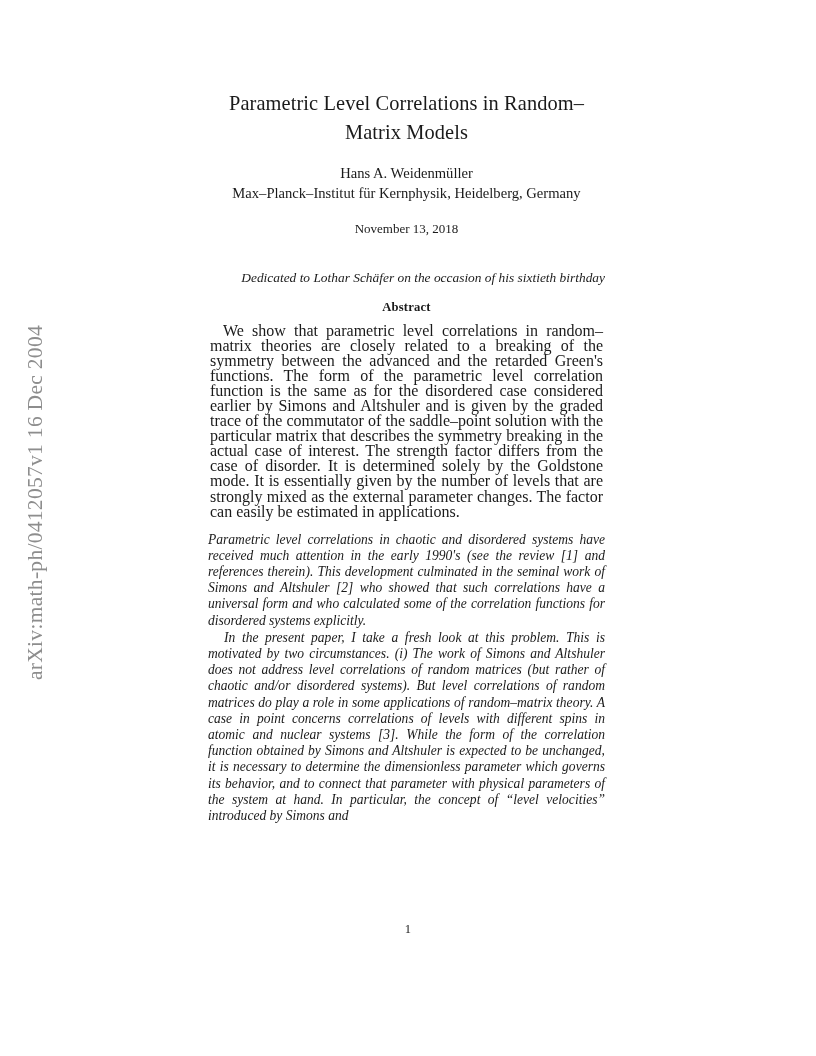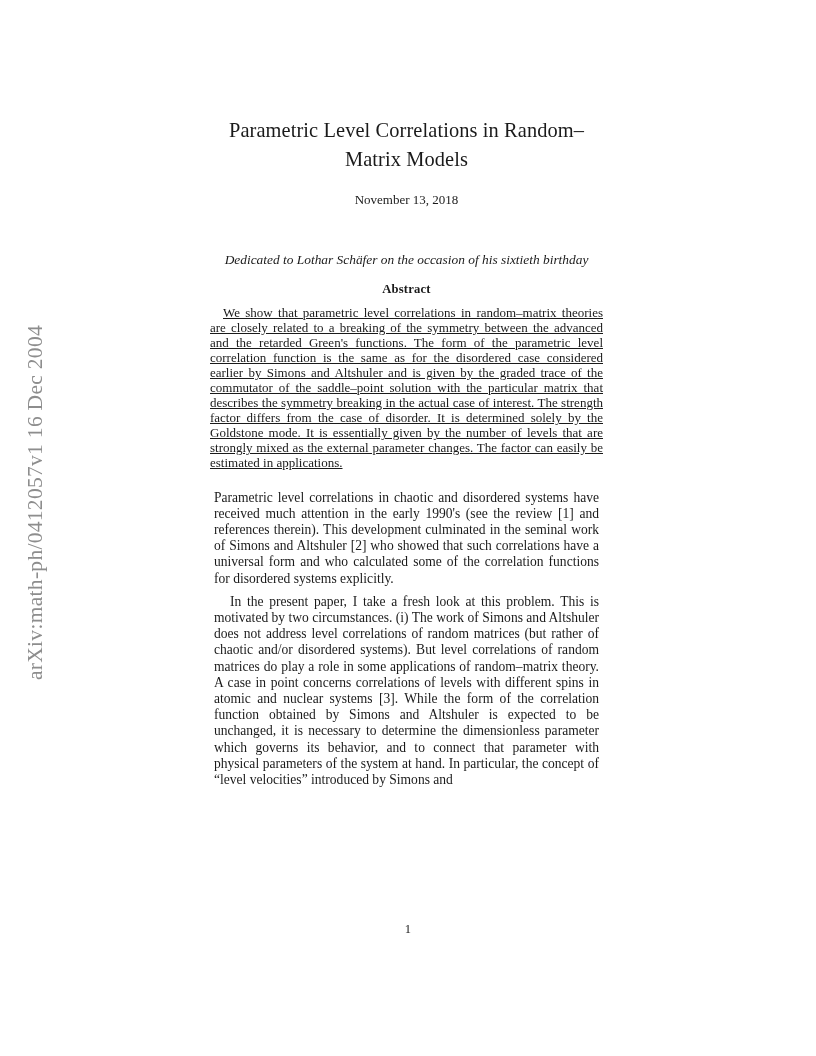--- a/index.html
+++ b/index.html
@@ -44,21 +44,21 @@
   
   .content {
     position: absolute;
     left: 208px;
     top: 0px;
     width: 397px;
   }
 
   .doc-title {
     margin: 0;
-    padding-top: 116px;
+    padding-top: 89px;
     font-weight: normal;
     font-size: 20.4px;
     line-height: 29px;
     text-align: center;
     color: #1a1a1a;
     letter-spacing: 0.1px;
   }
 
   .author-block {
     margin-top: 17px;
@@ -70,69 +70,69 @@
   .author-affil { display: block; white-space: nowrap; }
 
   .doc-date {
     margin-top: 17px;
     text-align: center;
     font-size: 13px;
     line-height: 18px;
   }
 
   .dedication {
-    margin-top: 42px;
-    text-align: center;
+    margin-top: 31px;
+    text-align: right;
     font-style: italic;
     font-size: 13.4px;
     line-height: 17px;
   }
 
   .abstract-block {
     margin-top: 13px;
     margin-left: 2px;
     margin-right: 2px;
     width: 393px;
   }
   .abstract-heading {
     text-align: center;
     font-weight: bold;
     font-size: 12.6px;
     line-height: 16px;
     margin-bottom: 8px;
     letter-spacing: 0.2px;
   }
   .abstract-body {
-    font-size: 13px;
+    font-size: 16px;
     line-height: 15.05px;
     text-align: justify;
     text-indent: 13px;
     hyphens: manual;
-    text-decoration: underline;
   }
 
   .section-heading {
     margin: 0;
     padding-top: 30px;
     font-size: 19px;
     font-weight: bold;
     line-height: 22px;
     letter-spacing: 0.1px;
   }
   .section-heading .sec-num {
     display: inline-block;
     width: 38px;
   }
 
   .body-par {
-    margin: 6px;
+    margin: 0;
     padding-top: 13px;
     font-size: 13.55px;
     line-height: 16.2px;
     text-align: justify;
+    font-style: italic;
   }
   .body-par.first { text-indent: 0; }
   .body-par.cont  { text-indent: 16px; padding-top: 1px; }
 
   .page-number {
     position: absolute;
     left: 0;
     right: 0;
     top: 922px;
     text-align: center;
@@ -146,20 +146,24 @@
 <div class="page">
 
   <div class="arxiv-stamp">
     <div class="arxiv-text">arXiv:math-ph/0412057v1  16 Dec 2004</div>
   </div>
 
   <div class="content">
 
     <h1 class="doc-title">Parametric Level Correlations in Random–Matrix Models</h1>
 
+    <div class="author-block">
+      <span class="author-name">Hans A. Weidenmüller</span>
+      <span class="author-affil">Max–Planck–Institut für Kernphysik, Heidelberg, Germany</span>
+    </div>
 
     <div class="doc-date">November 13, 2018</div>
 
     <div class="dedication">Dedicated to Lothar Schäfer on the occasion of his sixtieth birthday</div>
 
     <div class="abstract-block">
       <div class="abstract-heading">Abstract</div>
       <div class="abstract-body">We show that parametric level correlations in random–matrix theories are closely related to a breaking of the symmetry between the advanced and the retarded Green's functions. The form of the parametric level correlation function is the same as for the disordered case considered earlier by Simons and Altshuler and is given by the graded trace of the commutator of the saddle–point solution with the particular matrix that describes the symmetry breaking in the actual case of interest. The strength factor differs from the case of disorder. It is determined solely by the Goldstone mode. It is essentially given by the number of levels that are strongly mixed as the external parameter changes. The factor can easily be estimated in applications.</div>
     </div>
 

